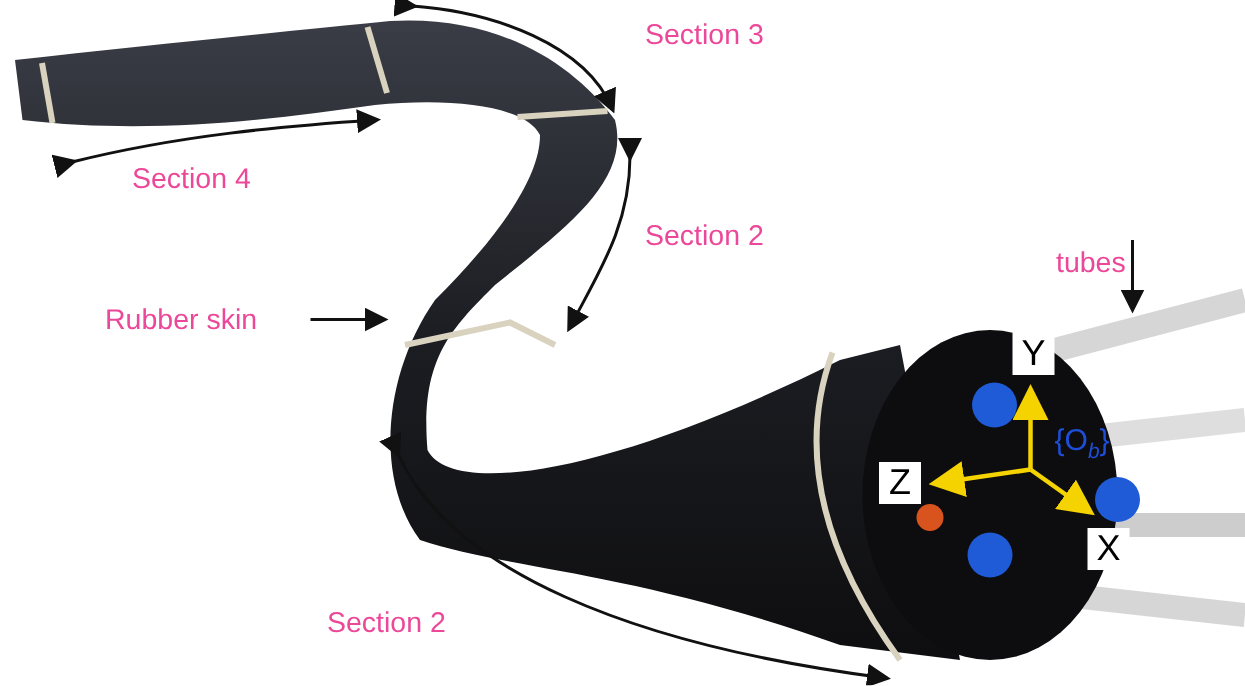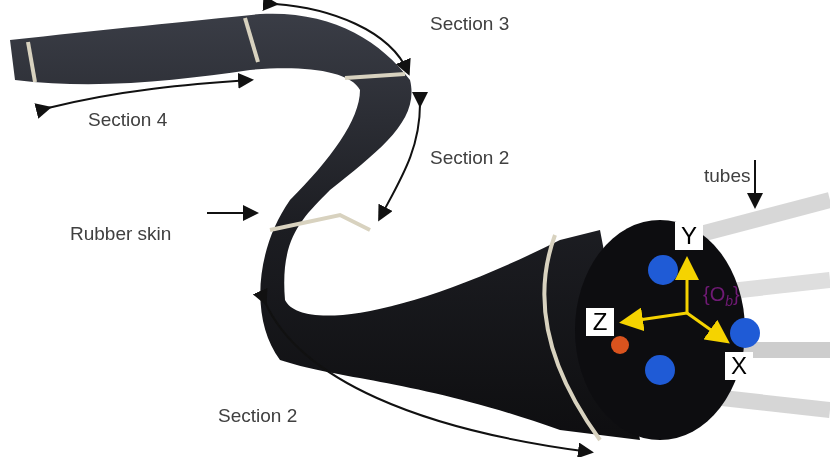--- a/index.html
+++ b/index.html
@@ -1,20 +1,20 @@
 <!DOCTYPE html>
 <html><head>
 <meta charset="utf-8">
 <style>
   html, body { margin:0; padding:0; background:#ffffff; }
   #stage { position:relative; width:830px; height:457px; overflow:hidden; background:#fff; font-family:"Liberation Sans", sans-serif; }
   svg.scene { position:absolute; left:0; top:0; }
-  .label { position:absolute; font-size:19px; color:#404040; white-space:nowrap; line-height:1; }
+  .label { position:absolute; font-size:19px; color:#ec4899; white-space:nowrap; line-height:1; }
   .axis-box { position:absolute; background:#fff; color:#000; font-size:24px; width:28px; height:28px; text-align:center; line-height:28px; }
-  .frame-label { position:absolute; color:#701a75; font-size:20px; font-family:"Liberation Sans", sans-serif; }
+  .frame-label { position:absolute; color:#1d4ed8; font-size:20px; font-family:"Liberation Sans", sans-serif; }
 </style>
 </head>
 <body>
 
 <div id="stage">
   <svg class="scene" width="830" height="457" viewBox="0 0 830 457">
     <defs>
       <linearGradient id="armg" x1="0" y1="0" x2="0" y2="1">
         <stop offset="0" stop-color="#3a3d46"></stop>
         <stop offset="0.5" stop-color="#1c1d22"></stop>
@@ -70,21 +70,21 @@
     <g stroke="#f5d300" stroke-width="3" fill="none">
       <path d="M687 313 L687 262" marker-end="url(#ay)"></path>
       <path d="M687 313 L625 322" marker-end="url(#ay)"></path>
       <path d="M687 313 L725 340" marker-end="url(#ay)"></path>
     </g>
   </svg>
 
   <span class="label" style="left:430px; top:14px;">Section 3</span>
   <span class="label" style="left:88px; top:110px;">Section 4</span>
   <span class="label" style="left:430px; top:148px;">Section 2</span>
-  <span class="label" style="left:70px; top:204px;margin-top:20px;">Rubber skin</span>
+  <span class="label" style="left:70px; top:204px;">Rubber skin</span>
   <span class="label" style="left:218px; top:406px;">Section 2</span>
   <span class="label" style="left:704px; top:128px;margin-top:38px;">tubes</span>
 
   <span class="axis-box" style="left:675px; top:222px;">Y</span>
   <span class="axis-box" style="left:586px; top:308px;">Z</span>
   <span class="axis-box" style="left:725px; top:352px;">X</span>
 
   <span class="frame-label" style="left:703px; top:283px;"><span>{O</span><sub style="font-style:italic;font-size:14px;">b</sub><span>}</span></span>
 </div>
 

